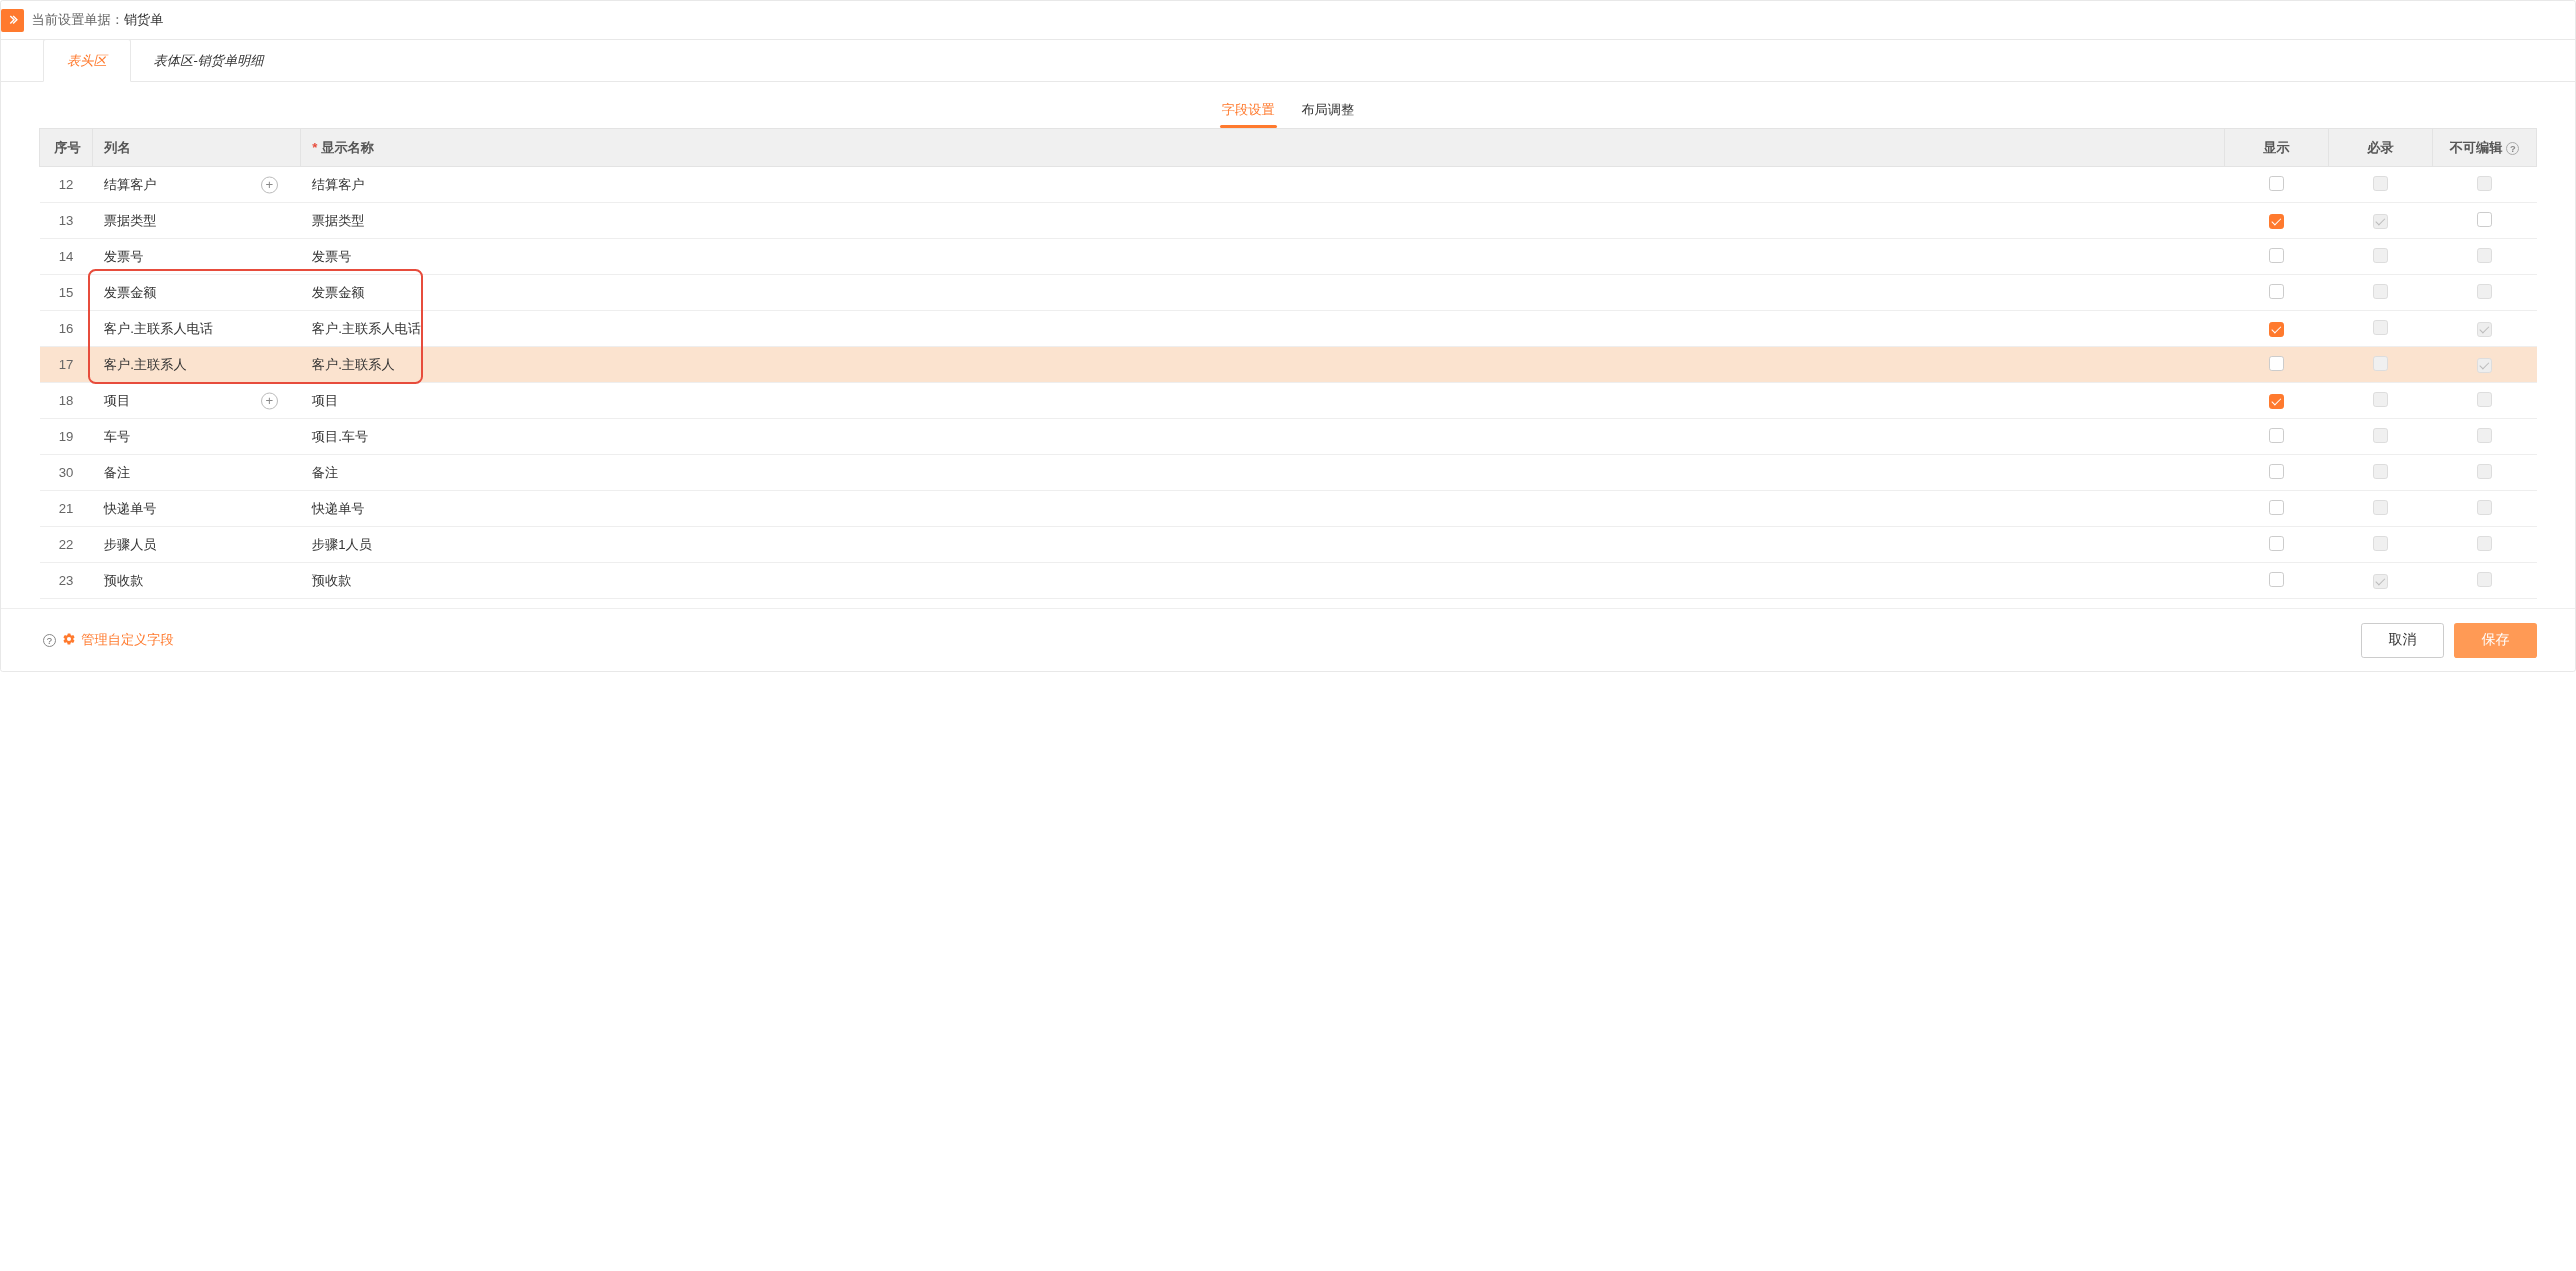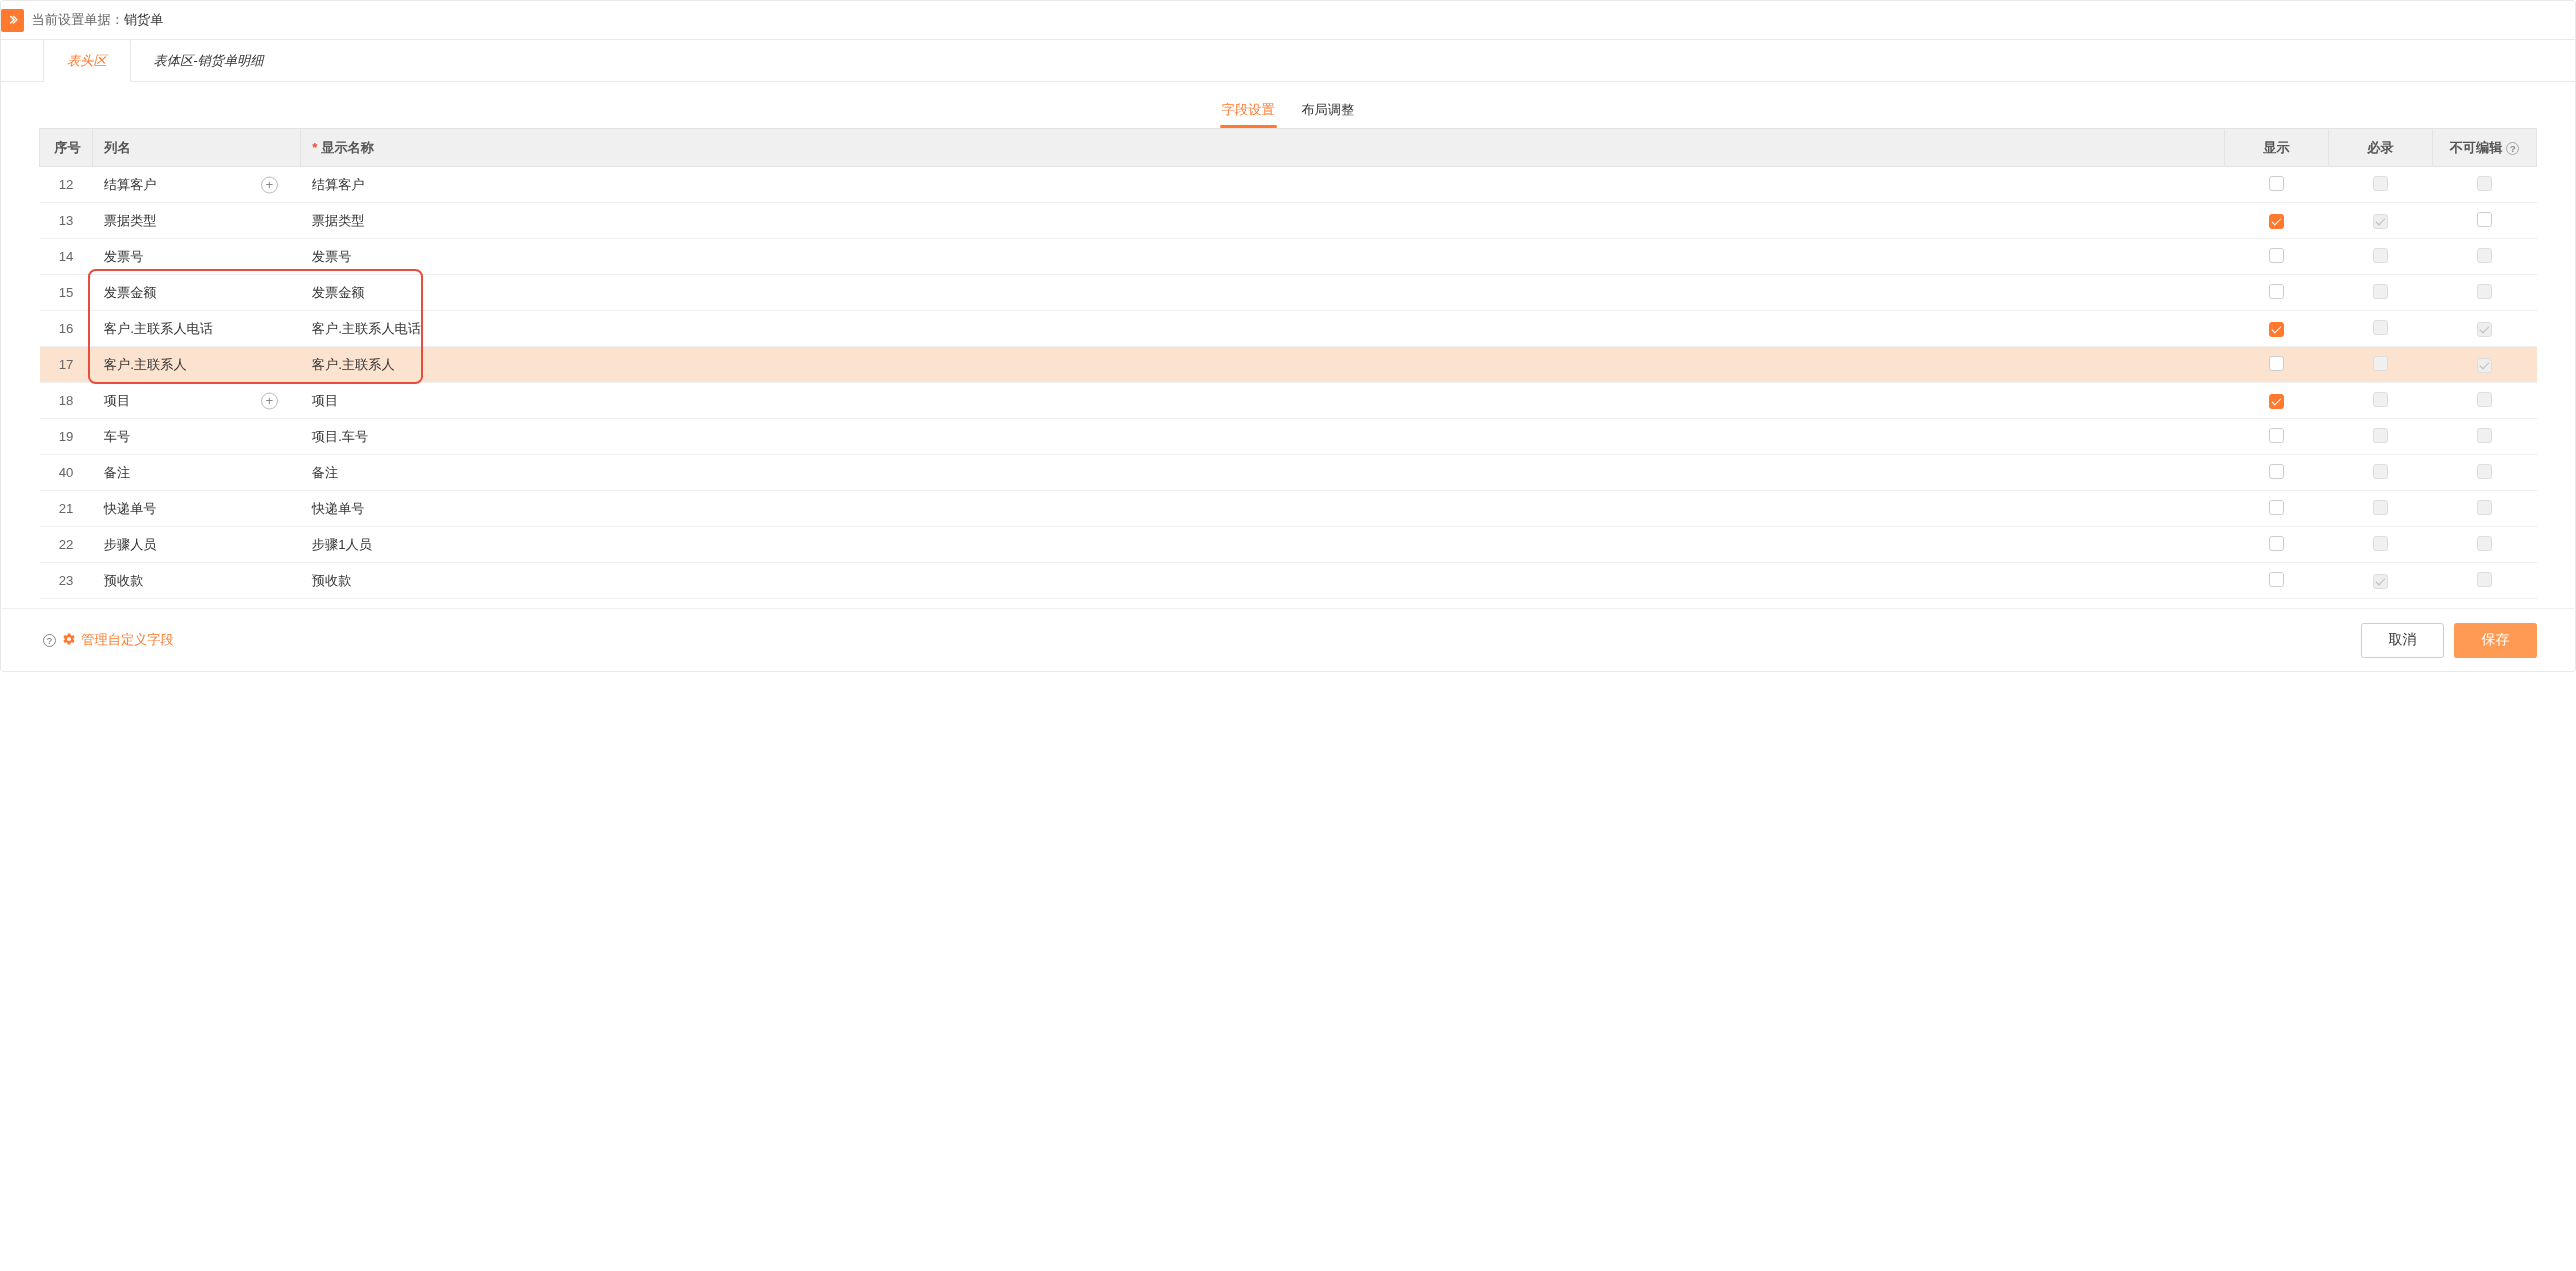--- a/index.html
+++ b/index.html
@@ -385,21 +385,21 @@
             <td class="col-idx">19</td>
             <td class="col-name">
               <span class="name-wrap">车号</span>
             </td>
             <td class="col-disp">项目.车号</td>
             <td class="col-chk" style="text-align: center;"><span class="chk"></span></td>
             <td class="col-chk" style="text-align: center;"><span class="chk disabled"></span></td>
             <td class="col-chk" style="text-align: center;"><span class="chk disabled"></span></td>
           </tr>
           <tr>
-            <td class="col-idx">40</td>
+            <td class="col-idx">30</td>
             <td class="col-name">
               <span class="name-wrap">备注</span>
             </td>
             <td class="col-disp">备注</td>
             <td class="col-chk" style="text-align: center;"><span class="chk"></span></td>
             <td class="col-chk" style="text-align: center;"><span class="chk disabled"></span></td>
             <td class="col-chk" style="text-align: center;"><span class="chk disabled"></span></td>
           </tr>
           <tr>
             <td class="col-idx">21</td>

